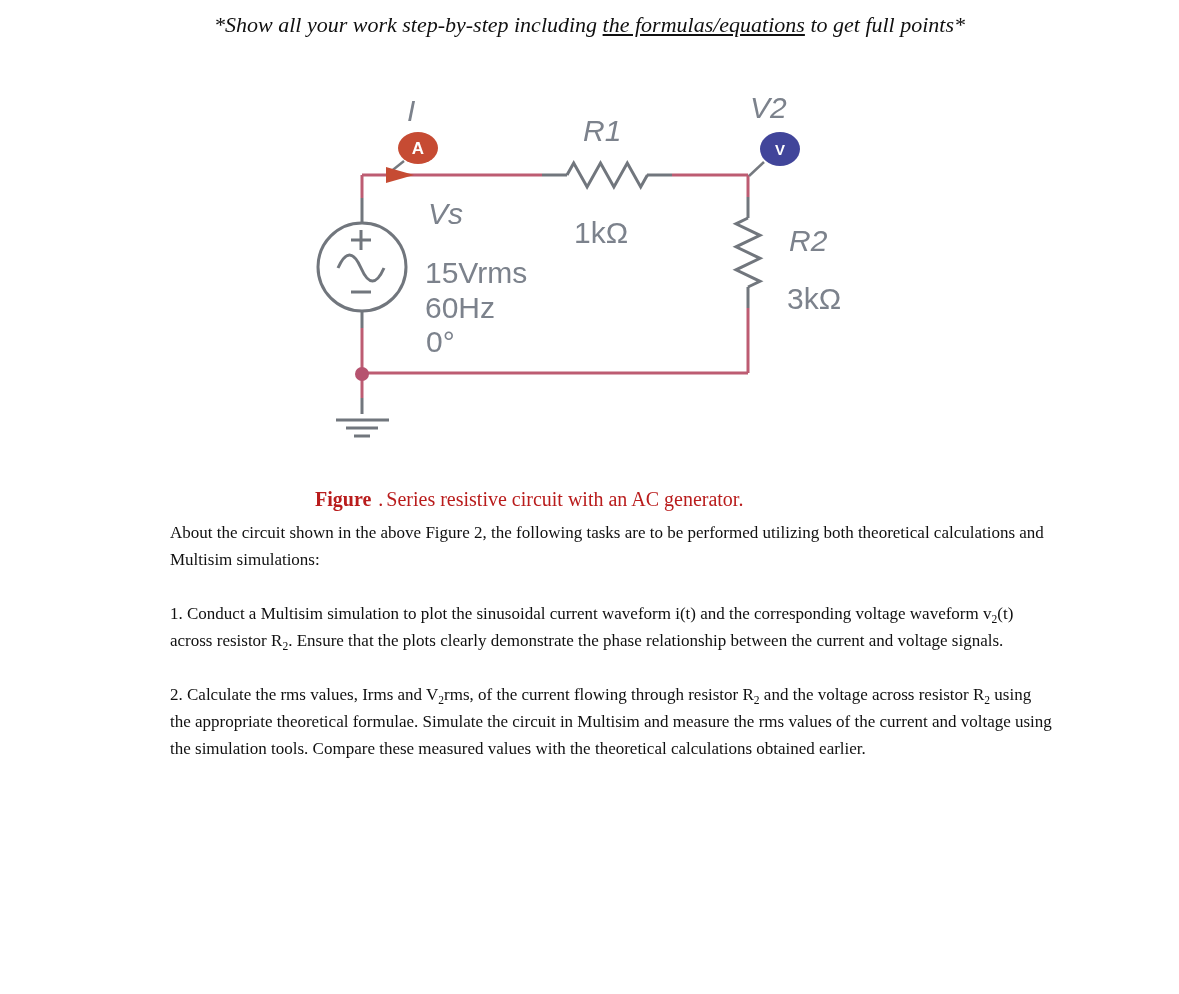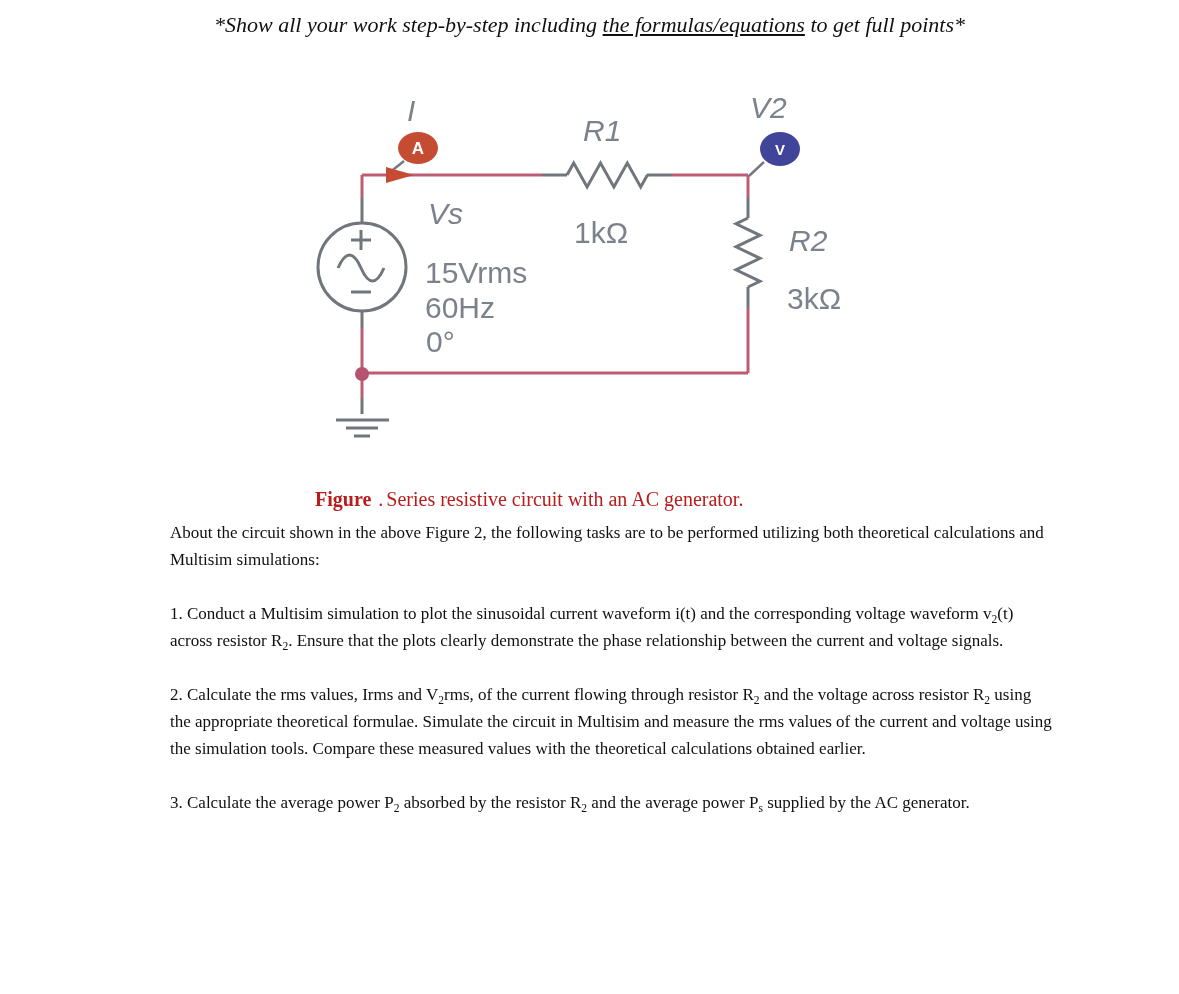--- a/index.html
+++ b/index.html
@@ -133,16 +133,15 @@
   </svg>
 
   <div class="figure-caption">
     <span class="fig-label">Figure</span><span class="fig-sep">.</span><span>Series resistive circuit with an AC generator.</span>
   </div>
 
   <div class="body-text">
     <p><span>About the circuit shown in the above Figure 2, the following tasks are to be performed utilizing both theoretical calculations and Multisim simulations:</span></p>
     <p><span>1. Conduct a Multisim simulation to plot the sinusoidal current waveform i(t) and the corresponding voltage waveform v</span><sub>2</sub><span>(t) across resistor R</span><sub>2</sub><span>. Ensure that the plots clearly demonstrate the phase relationship between the current and voltage signals.</span></p>
     <p><span>2. Calculate the rms values, Irms and V</span><sub>2</sub><span>rms, of the current flowing through resistor R</span><sub>2</sub><span> and the voltage across resistor R</span><sub>2</sub><span> using the appropriate theoretical formulae. Simulate the circuit in Multisim and measure the rms values of the current and voltage using the simulation tools. Compare these measured values with the theoretical calculations obtained earlier.</span></p>
-    <p><span>3. Calculate the average power P</span><sub>2</sub><span> absorbed by the resistor R</span><sub>2</sub><span> and the average power P</span><sub>s</sub><span> supplied by the AC generator.</span></p>
   </div>
 
 </div>
 
 </body></html>

